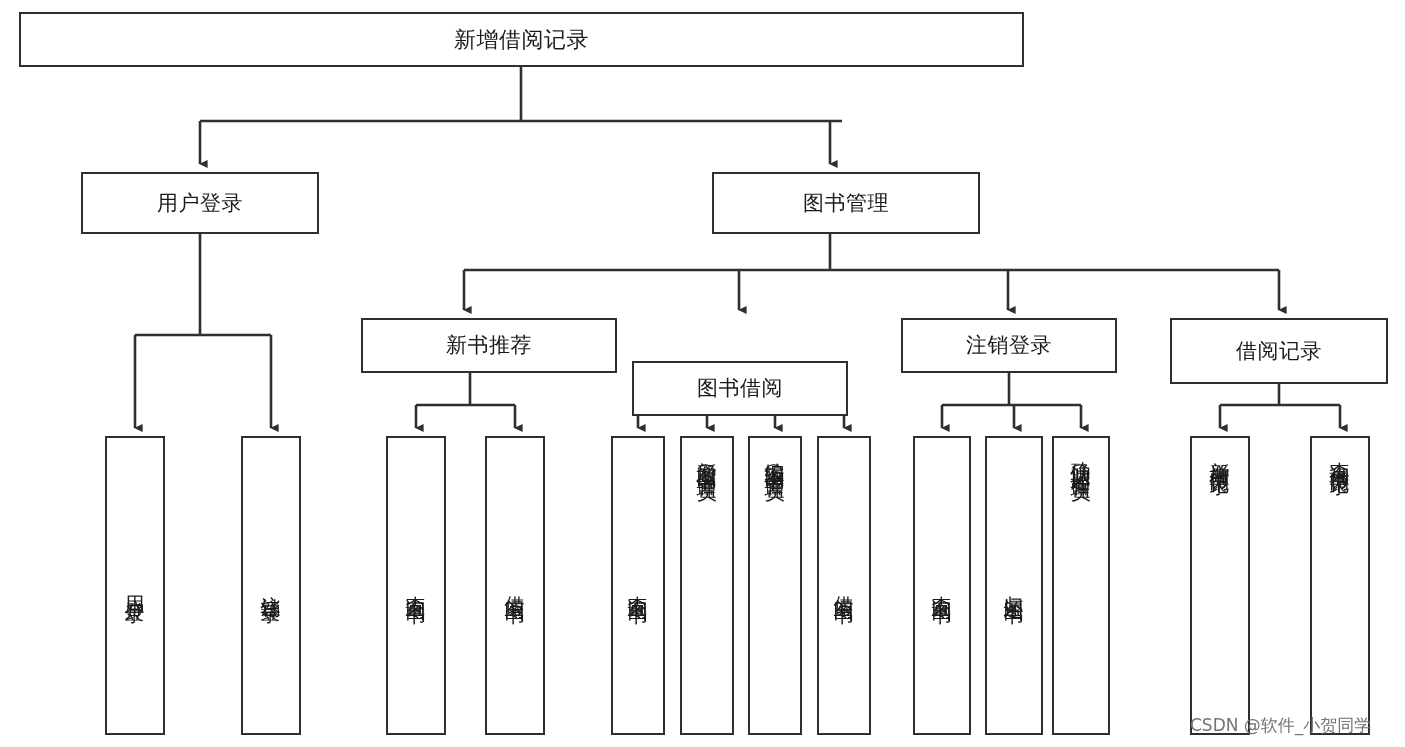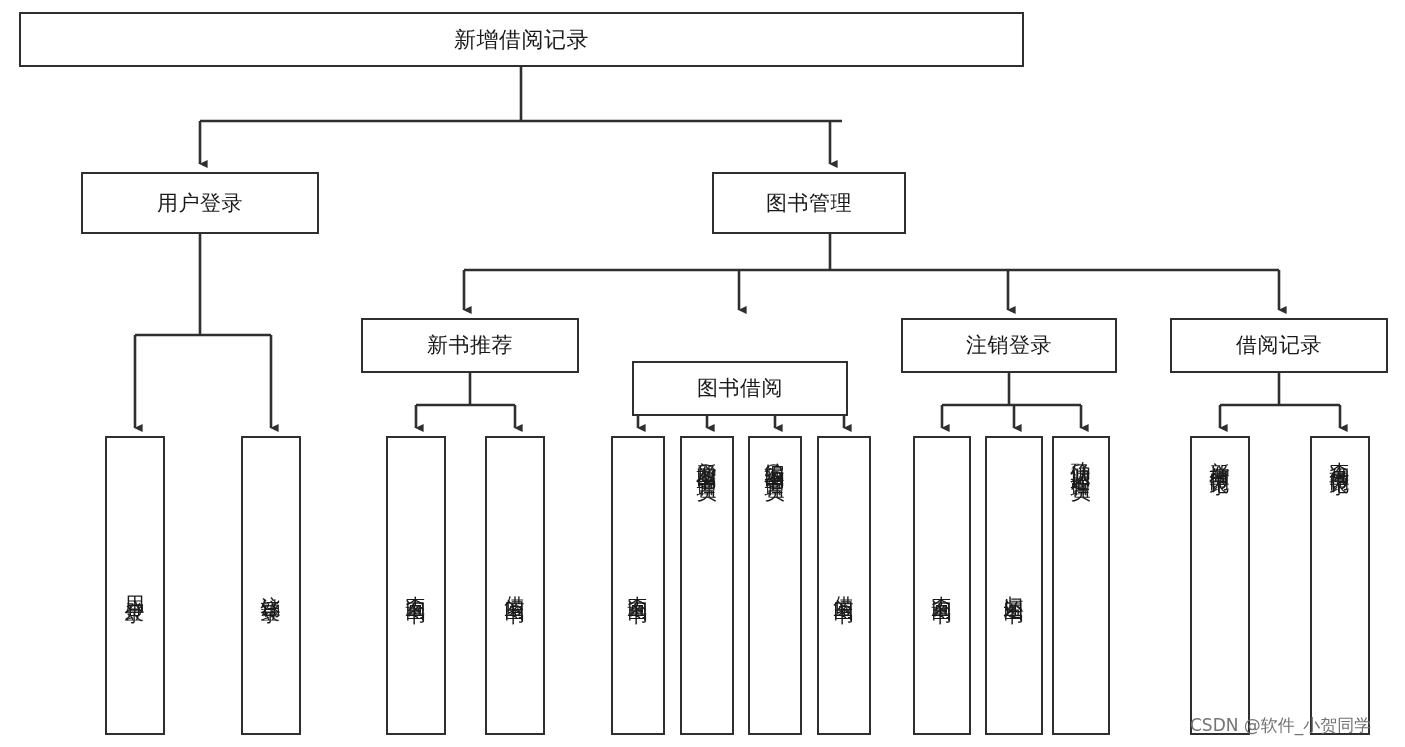--- a/index.html
+++ b/index.html
@@ -124,34 +124,34 @@
     </g>
   </svg>
 
   <div class="node root" style="left: 19px; top: 12px; width: 1005px; height: 55px;">
     <span class="node-label">新增借阅记录</span>
   </div>
 
   <div class="node lvl1" style="left: 81px; top: 172px; width: 238px; height: 62px;">
     <span class="node-label">用户登录</span>
   </div>
-  <div class="node lvl1" style="left: 712px; top: 172px; width: 194px; height: 62px;">
+  <div class="node lvl1" style="left: 712px; top: 172px; width: 268px; height: 62px;">
     <span class="node-label">图书管理</span>
   </div>
 
-  <div class="node lvl2" style="left: 361px; top: 318px; width: 218px; height: 55px; justify-content: center;">
+  <div class="node lvl2" style="left: 361px; top: 318px; width: 256px; height: 55px; justify-content: center;">
     <span class="node-label">新书推荐</span>
   </div>
   <div class="node lvl2" style="left: 632px; top: 318px; width: 216px; height: 55px; margin-top: 43px;">
     <span class="node-label">图书借阅</span>
   </div>
   <div class="node lvl2" style="left: 901px; top: 318px; width: 216px; height: 55px;">
     <span class="node-label">注销登录</span>
   </div>
-  <div class="node lvl2" style="left: 1170px; top: 318px; width: 218px; height: 55px; justify-content: center;">
+  <div class="node lvl2" style="left: 1170px; top: 318px; width: 218px; height: 66px; justify-content: center;">
     <span class="node-label">借阅记录</span>
   </div>
 
   <div class="node leaf" style="left: 105px; top: 436px; width: 60px; height: 299px; align-items: center; padding-top: 0px;">
     <span class="node-label">用户登录</span>
   </div>
   <div class="node leaf" style="left: 241px; top: 436px; width: 60px; height: 299px; align-items: center; padding-top: 0px;">
     <span class="node-label">注销登录</span>
   </div>
   <div class="node leaf" style="left: 386px; top: 436px; width: 60px; height: 299px; align-items: center; padding-top: 0px;">

